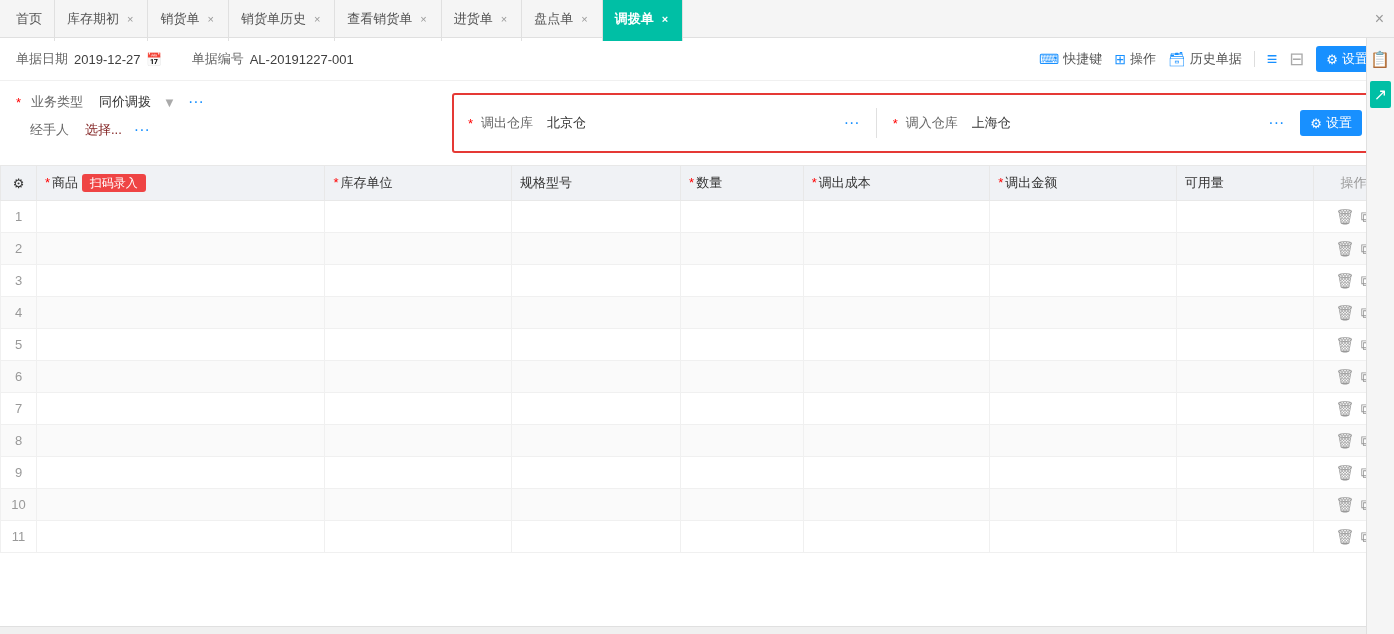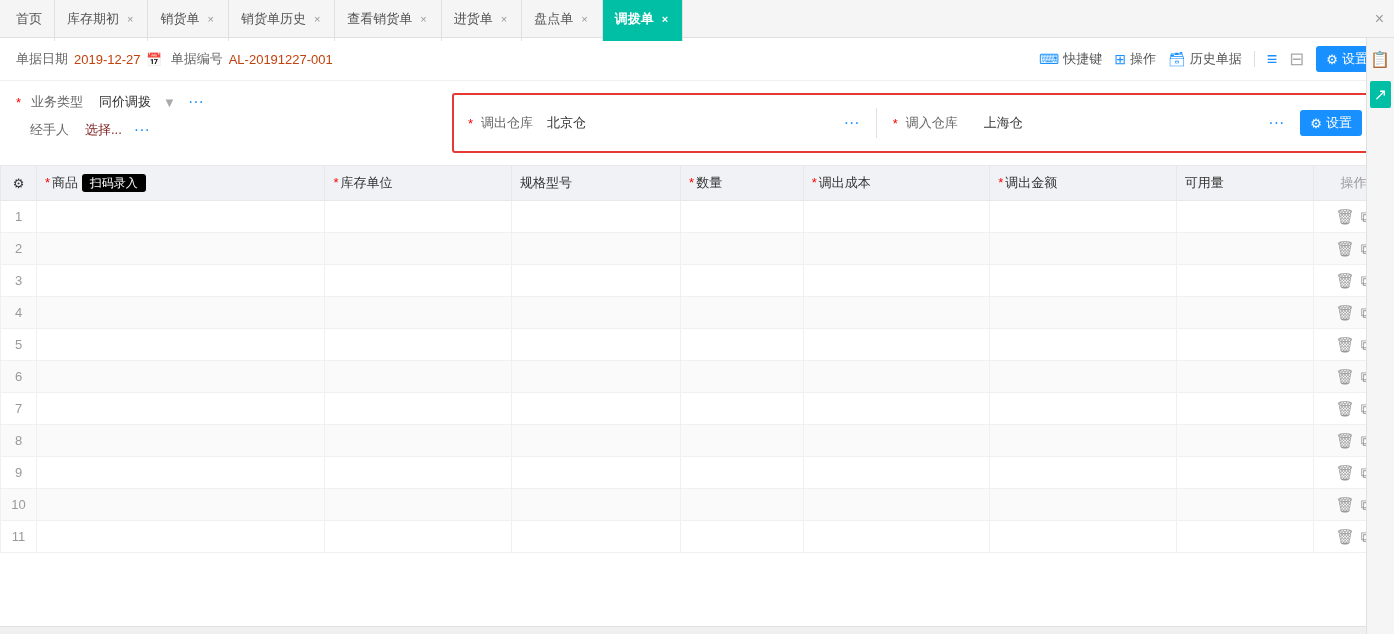--- a/index.html
+++ b/index.html
@@ -47,30 +47,30 @@
       cursor: pointer;
       color: #999;
       font-size: 16px;
     }
 
     
     .toolbar {
       display: flex;
       padding: 8px 16px;
       border-bottom: 1px solid #f0f0f0;
-      gap: 8px;
+      gap: 29px;
     }
     .toolbar-item {
       display: flex;
       align-items: center;
       gap: 6px;
       font-size: 13px;
     }
     .toolbar-label { color: #666; }
-    .toolbar-value { color: #c2410c; }
+    .toolbar-value { color: #404040; }
     .toolbar-actions {
       margin-left: auto;
       display: flex;
       align-items: center;
       gap: 12px;
     }
     .toolbar-action-btn {
       display: flex;
       align-items: center;
       gap: 4px;
@@ -188,21 +188,21 @@
     .row-num {
       text-align: center;
       color: #999;
       width: 36px;
     }
     .subtotal-row td {
       background: #fff8e1;
       font-weight: normal;
     }
     .scan-btn {
-      background: #000000;
+      background: #ef4444;
       color: #fff;
       padding: 2px 8px;
       border-radius: 3px;
       font-size: 12px;
       cursor: pointer;
       white-space: nowrap;
     }
     .op-col {
       text-align: center;
       color: #999;
@@ -358,21 +358,21 @@
       <div class="warehouse-section">
         <span class="required-star">*</span>
         <span class="field-label">调出仓库</span>
         <span style="margin-left:8px;">北京仓</span>
         <span class="more-dots" style="margin-left:auto;">···</span>
       </div>
       <div class="warehouse-divider"></div>
       <div class="warehouse-section">
         <span class="required-star">*</span>
         <span class="field-label">调入仓库</span>
-        <span style="margin-left:20px;">上海仓</span>
+        <span style="margin-left:8px;">上海仓</span>
         <span class="more-dots" style="margin-left:auto;">···</span>
       </div>
       <div style="margin-left:16px;">
         <div class="btn-settings" style="background:#1890ff;">
           <span>⚙</span>
           <span>设置</span>
         </div>
       </div>
     </div>
   </div>

